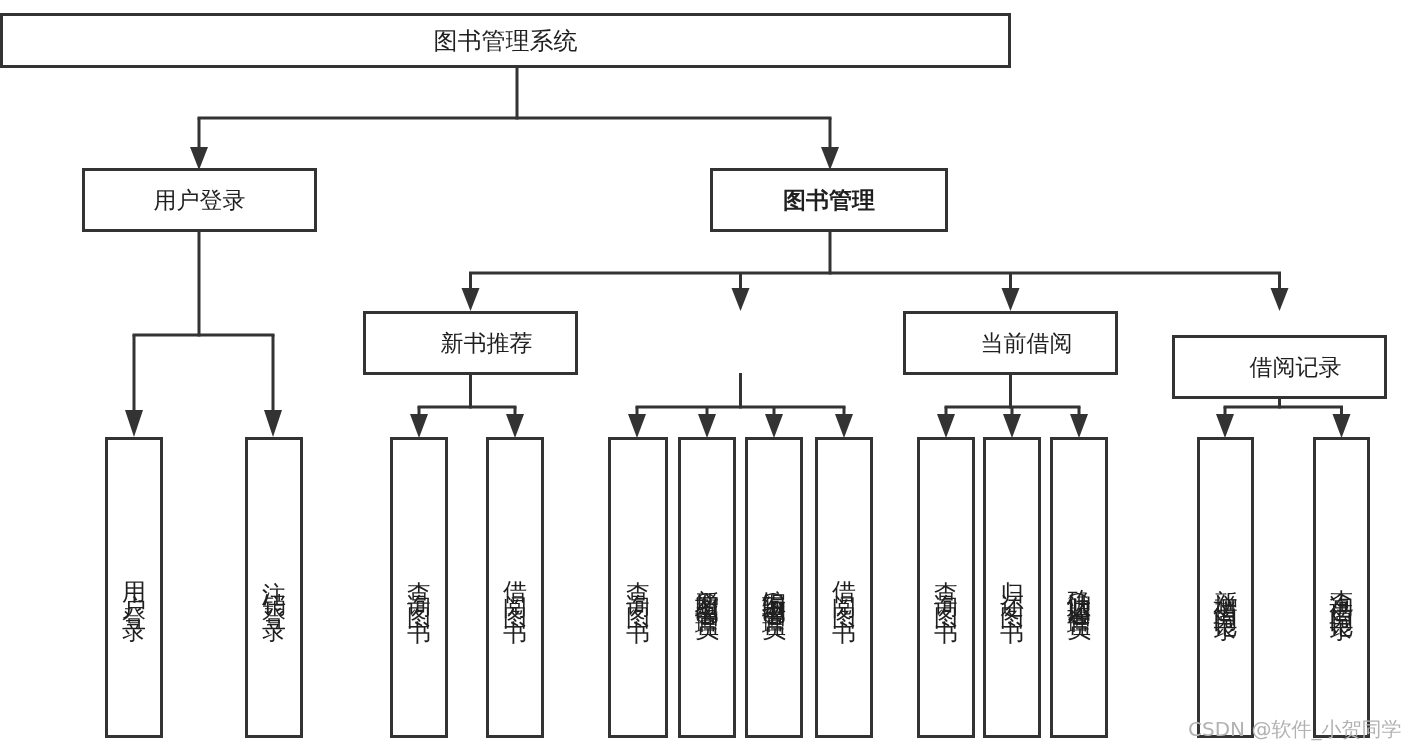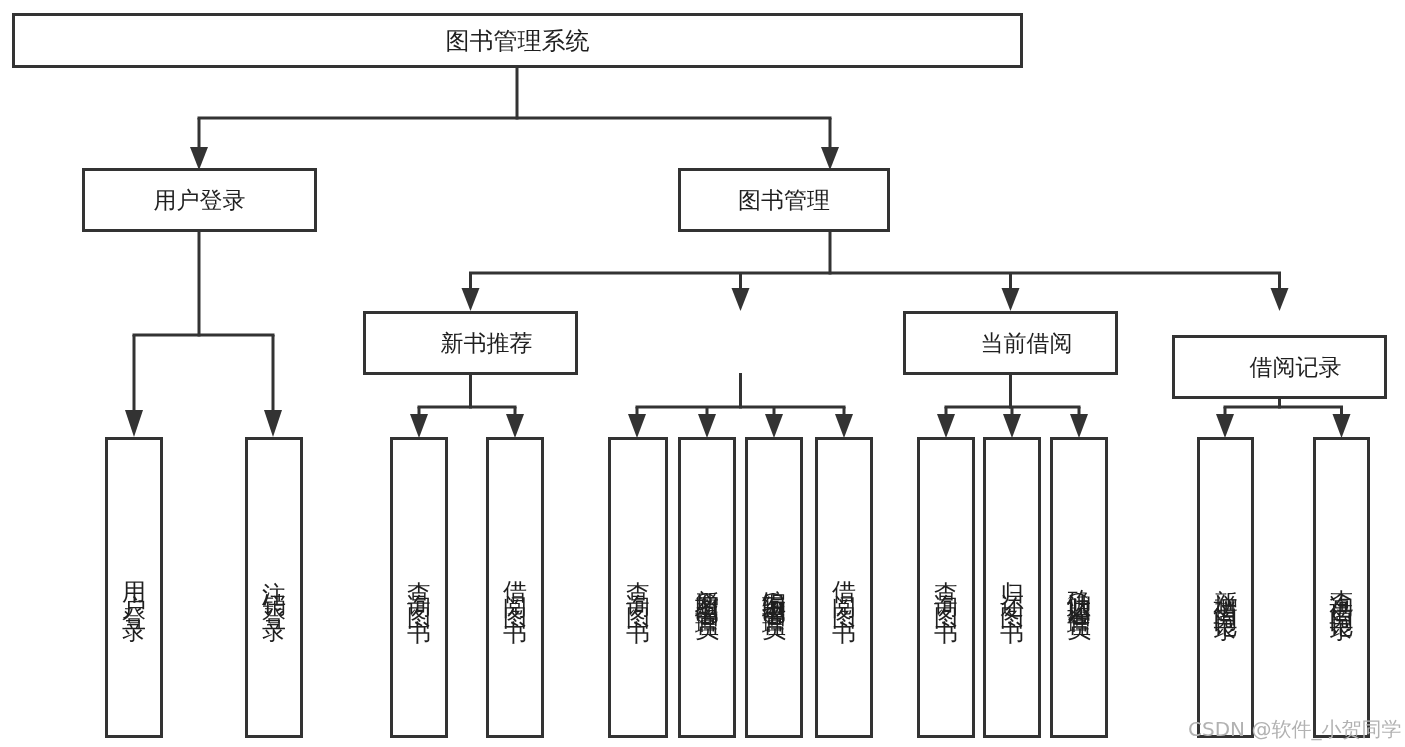--- a/index.html
+++ b/index.html
@@ -15,21 +15,21 @@
     position:absolute;
     box-sizing:border-box;
     background:#ffffff;
     border:3px solid #333333;
     display:flex;
     align-items:center;
     justify-content:center;
     color:#1f1f1f;
     z-index:1;
   }
-  .root{left:12px;top:13px;width:1011px;height:55px;font-size:24px;}
+  .root{left:0;top:13px;width:1011px;height:55px;font-size:24px;}
   .lvl2{top:168px;height:64px;font-size:23px;}
   .lvl3{top:311px;width:215px;height:64px;font-size:23px;padding-left:32px;}
   .leaf{top:437px;width:58px;height:301px;font-size:24px;}
   .vtext{
     writing-mode:vertical-rl;
     text-orientation:mixed;
     white-space:nowrap;
     line-height:1;
   }
   .v-short{letter-spacing:13px;}
@@ -111,21 +111,21 @@
     <polygon points="1332.5,414 1350.5,414 1341.5,438" stroke="none"></polygon>
   </svg>
 
   <div class="box root">
     <span>图书管理系统</span>
   </div>
 
   <div class="box lvl2" style="left:82px;width:235px;">
     <span>用户登录</span>
   </div>
-  <div class="box lvl2" style="left:678px;width:212px;">
+  <div class="box lvl2" style="left:710px;width:238px;font-weight:bold;">
     <span>图书管理</span>
   </div>
 
   <div class="box lvl3" style="left:363px;">
     <span>新书推荐</span>
   </div>
   <div class="box lvl3" style="left:903px;font-family:Liberation Serif, serif;">
     <span>当前借阅</span>
   </div>
   <div class="box lvl3" style="left:1172px;margin-top:24px;">

